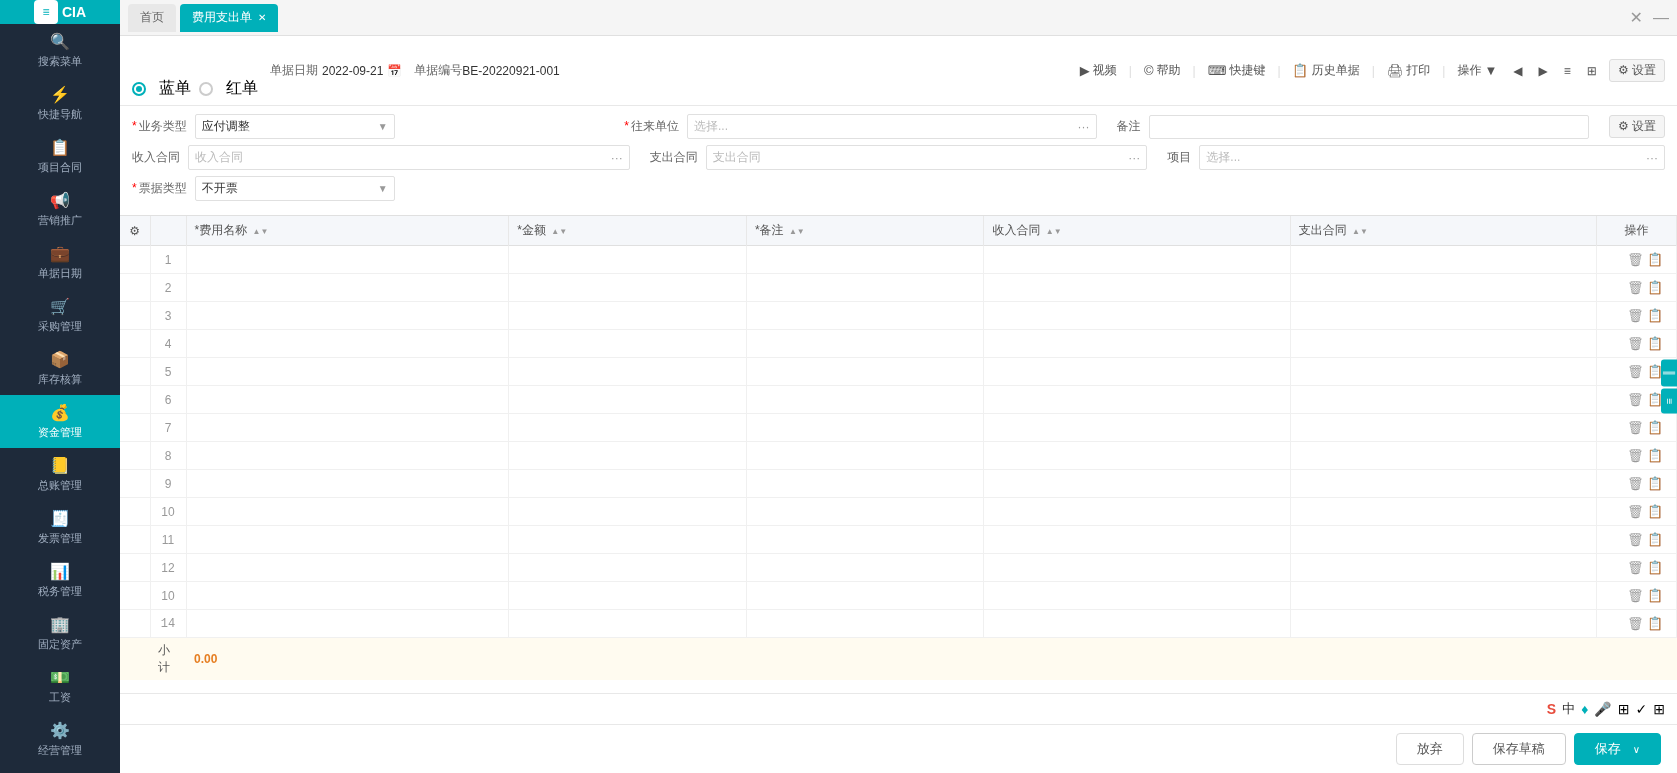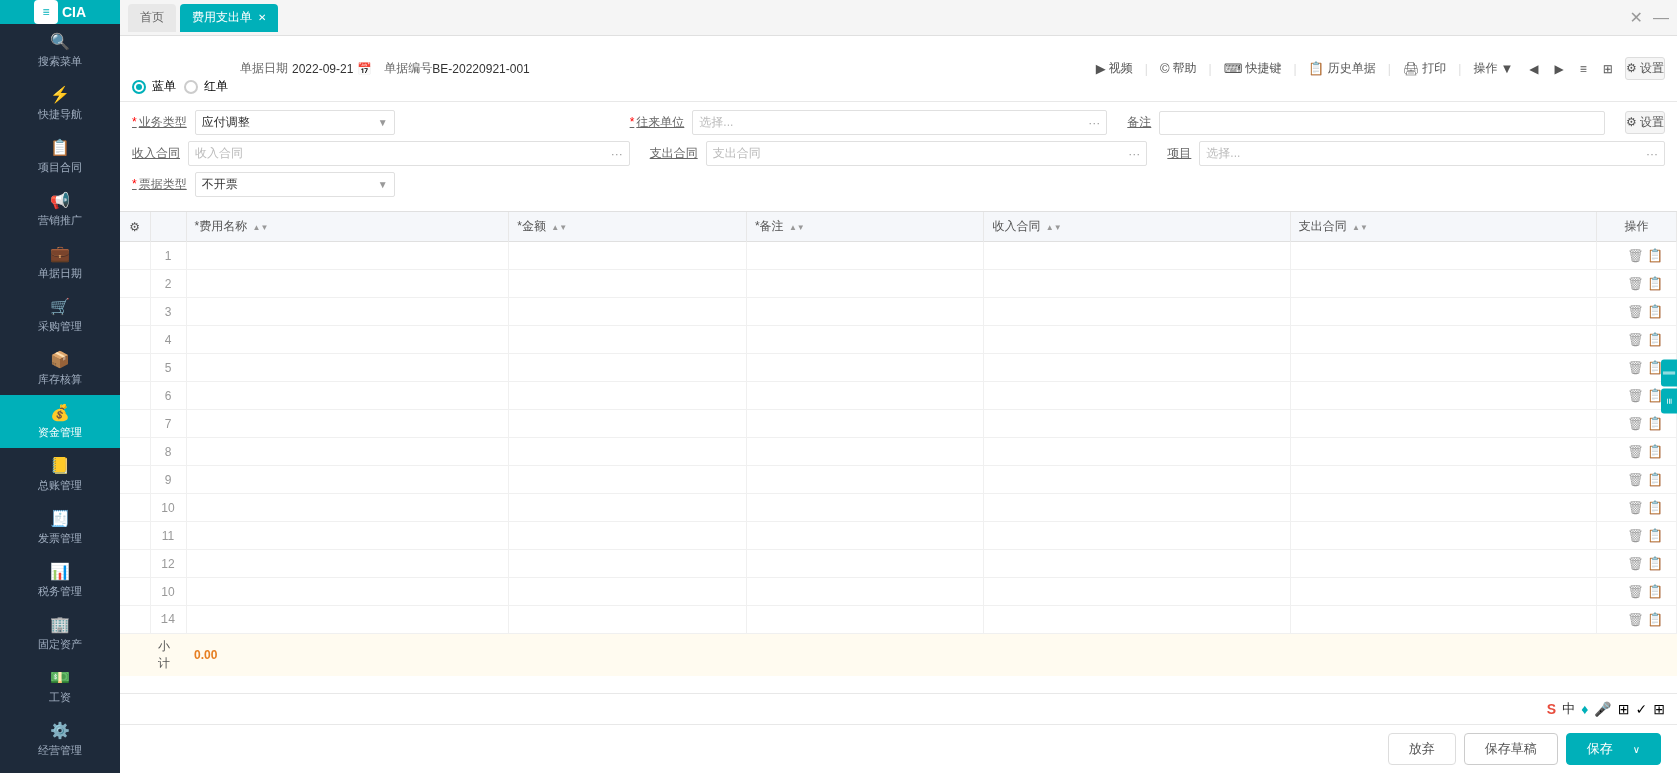--- a/index.html
+++ b/index.html
@@ -101,21 +101,21 @@
       border-bottom: 1px solid #e8e8e8;
       background: white;
       flex-shrink: 0;
     }
     .toolbar-left {
       display: flex;
       align-items: center;
       gap: 12px;
     }
     .radio-group { display: flex; align-items: center; gap: 8px; }
-    .radio-item { display: flex; align-items: center; gap: 6px; cursor: pointer; font-size: 12px; margin-top: 36px; }
+    .radio-item { display: flex; align-items: center; gap: 13px; cursor: pointer; font-size: 16px; margin-top: 36px; }
     .radio-dot {
       width: 14px; height: 14px;
       border-radius: 50%;
       border: 2px solid #ccc;
       display: flex; align-items: center; justify-content: center;
     }
     .radio-dot.checked { border-color: #00b0b9; }
     .radio-dot.checked::after {
       content: '';
       width: 6px; height: 6px;
@@ -139,21 +139,21 @@
       font-size: 12px;
       color: #555;
       cursor: pointer;
       padding: 2px 4px;
     }
     .toolbar-btn .btn-icon { font-size: 13px; }
     .settings-btn {
       background: #f5f5f5;
       border: 1px solid #ddd;
       border-radius: 3px;
-      padding: 2px 0;
+      padding: 2px 8px;
       cursor: pointer;
       font-size: 12px;
       color: #555;
     }
 
     
     .form-fields {
       padding: 8px 12px;
       background: white;
       flex-shrink: 0;
@@ -168,21 +168,20 @@
       display: flex;
       align-items: center;
       flex: 1;
       gap: 8px;
     }
     .field-label {
       color: #666;
       font-size: 12px;
       white-space: nowrap;
       min-width: fit-content;
-      text-decoration: underline;
     }
     .field-label.required::before {
       content: '*';
       color: red;
       margin-right: 2px;
     }
     .field-input {
       flex: 1;
       border: 1px solid #e0e0e0;
       border-radius: 2px;
@@ -272,21 +271,21 @@
     }
     .action-btn {
       padding: 6px 20px;
       border-radius: 4px;
       font-size: 13px;
       cursor: pointer;
       border: 1px solid #ddd;
     }
     .btn-discard { background: white; color: #555; }
     .btn-draft { background: white; color: #555; border: 1px solid #ccc; }
-    .btn-save { background: #00b0b9; color: white; border: 1px solid #00b0b9; display: flex; align-items: center; gap: 20px; }
+    .btn-save { background: #00b0b9; color: white; border: 1px solid #00b0b9; display: flex; align-items: center; gap: 12px; }
     .btn-save .chevron { font-size: 10px; }
   </style>
 </head>
 <body>
 
 <div class="sidebar">
   <div class="sidebar-logo">
     <div class="logo-icon">≡</div>
     <span>CIA</span>
   </div>

